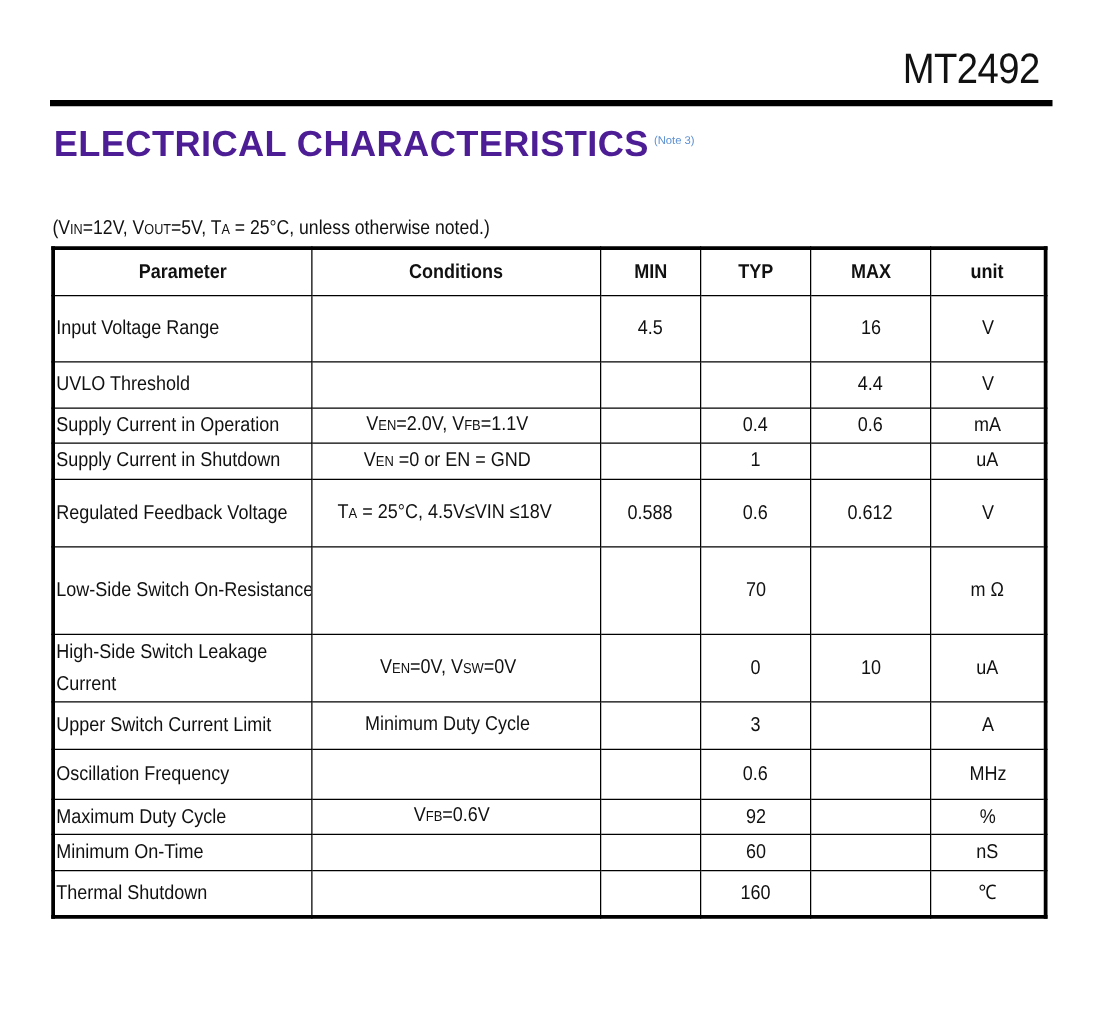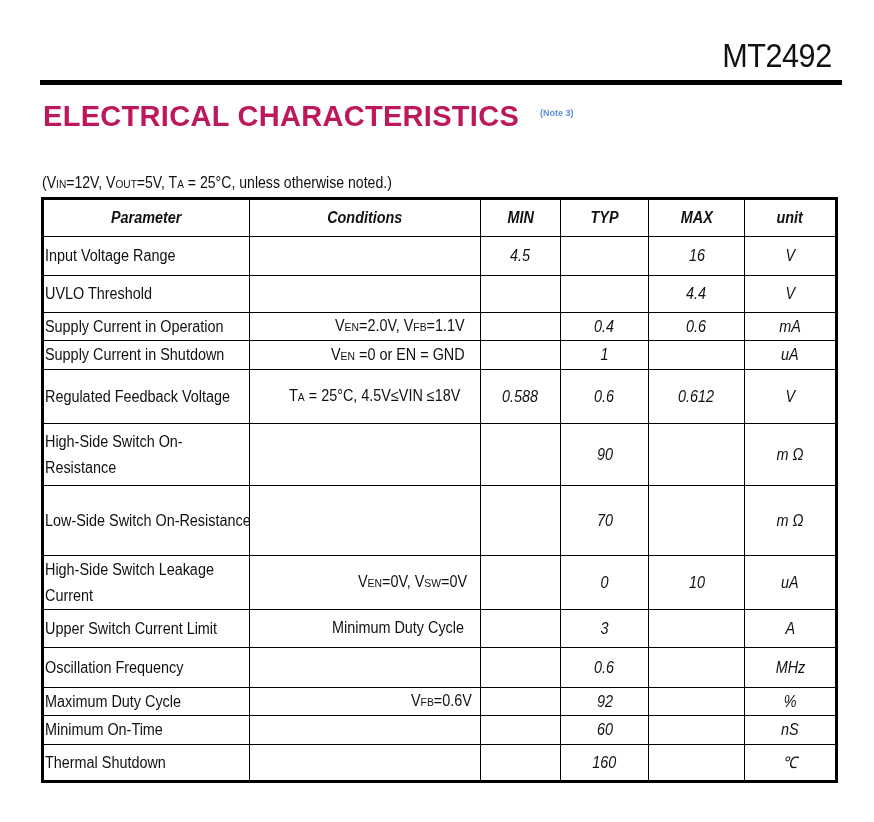--- a/index.html
+++ b/index.html
@@ -35,28 +35,28 @@
     }
     .section-title {
       position: absolute;
       left: 43px;
       top: 100px;
       white-space: nowrap;
     }
     .section-title .title-text {
       font-size: 29px;
       font-weight: bold;
-      color: #be185d;
+      color: #4c1d95;
       letter-spacing: 0.3px;
     }
     .section-title .note {
       font-size: 9px;
-      font-weight: bold;
+      font-weight: normal;
       color: #5b8fd3;
-      margin-left: 21px;
+      margin-left: 4px;
       vertical-align: 10px;
     }
     .conditions-note {
       position: absolute;
       left: 42px;
       top: 174px;
       font-size: 16px;
       transform: scaleX(0.88);
       transform-origin: left center;
       white-space: nowrap;
@@ -88,23 +88,23 @@
     }
     .cell-inner {
       display: inline-block;
       transform: scaleX(0.9);
       transform-origin: left center;
       white-space: nowrap;
     }
     .center .cell-inner {
       transform-origin: center center;
     }
-    td.center, th.center { text-align: center; font-style: italic; }
+    td.center, th.center { text-align: center; }
     td.param { text-align: left; }
-    td.cond { text-align: right; }
+    td.cond { text-align: center; }
     .wrap .cell-inner {
       white-space: normal;
       width: 230px;
     }
   </style>
 </head>
 <body>
 
 <div class="part-number">MT2492</div>
 <div class="header-rule"></div>
@@ -128,21 +128,21 @@
     <tr>
       <th class="center"><span class="cell-inner">Parameter</span></th>
       <th class="center"><span class="cell-inner">Conditions</span></th>
       <th class="center"><span class="cell-inner">MIN</span></th>
       <th class="center"><span class="cell-inner">TYP</span></th>
       <th class="center"><span class="cell-inner">MAX</span></th>
       <th class="center"><span class="cell-inner">unit</span></th>
     </tr>
   </thead>
   <tbody id="spec-body">
-  <tr style="height: 39px;">
+  <tr style="height: 53px;">
     <td class="param wrap"><span class="cell-inner">Input Voltage Range</span></td>
     <td class="cond"><span class="cell-inner"><span></span><span class="sub"></span><span></span><span class="sub"></span><span></span></span></td>
     <td class="center"><span class="cell-inner">4.5</span></td>
     <td class="center"><span class="cell-inner"></span></td>
     <td class="center"><span class="cell-inner">16</span></td>
     <td class="center"><span class="cell-inner">V</span></td>
   </tr>
 
   <tr style="height: 37px;">
     <td class="param wrap"><span class="cell-inner">UVLO Threshold</span></td>
@@ -173,28 +173,20 @@
 
   <tr style="height: 54px; padding-left: 36px;">
     <td class="param wrap"><span class="cell-inner">Regulated Feedback Voltage</span></td>
     <td class="cond"><span class="cell-inner"><span>T</span><span class="sub">A</span><span> = 25°C, 4.5V≤VIN ≤18V</span><span class="sub"></span><span></span></span></td>
     <td class="center"><span class="cell-inner">0.588</span></td>
     <td class="center"><span class="cell-inner">0.6</span></td>
     <td class="center"><span class="cell-inner">0.612</span></td>
     <td class="center"><span class="cell-inner">V</span></td>
   </tr>
 
-  <tr style="height: 62px;">
-    <td class="param wrap"><span class="cell-inner">High-Side Switch On-Resistance</span></td>
-    <td class="cond"><span class="cell-inner"><span></span><span class="sub"></span><span></span><span class="sub"></span><span></span></span></td>
-    <td class="center"><span class="cell-inner"></span></td>
-    <td class="center"><span class="cell-inner">90</span></td>
-    <td class="center"><span class="cell-inner"></span></td>
-    <td class="center"><span class="cell-inner">m Ω</span></td>
-  </tr>
 
   <tr style="height: 70px;">
     <td class="param wrap"><span class="cell-inner">Low-Side Switch On-Resistance</span></td>
     <td class="cond"><span class="cell-inner"><span></span><span class="sub"></span><span></span><span class="sub"></span><span></span></span></td>
     <td class="center"><span class="cell-inner"></span></td>
     <td class="center"><span class="cell-inner">70</span></td>
     <td class="center"><span class="cell-inner"></span></td>
     <td class="center"><span class="cell-inner">m Ω</span></td>
   </tr>
 

